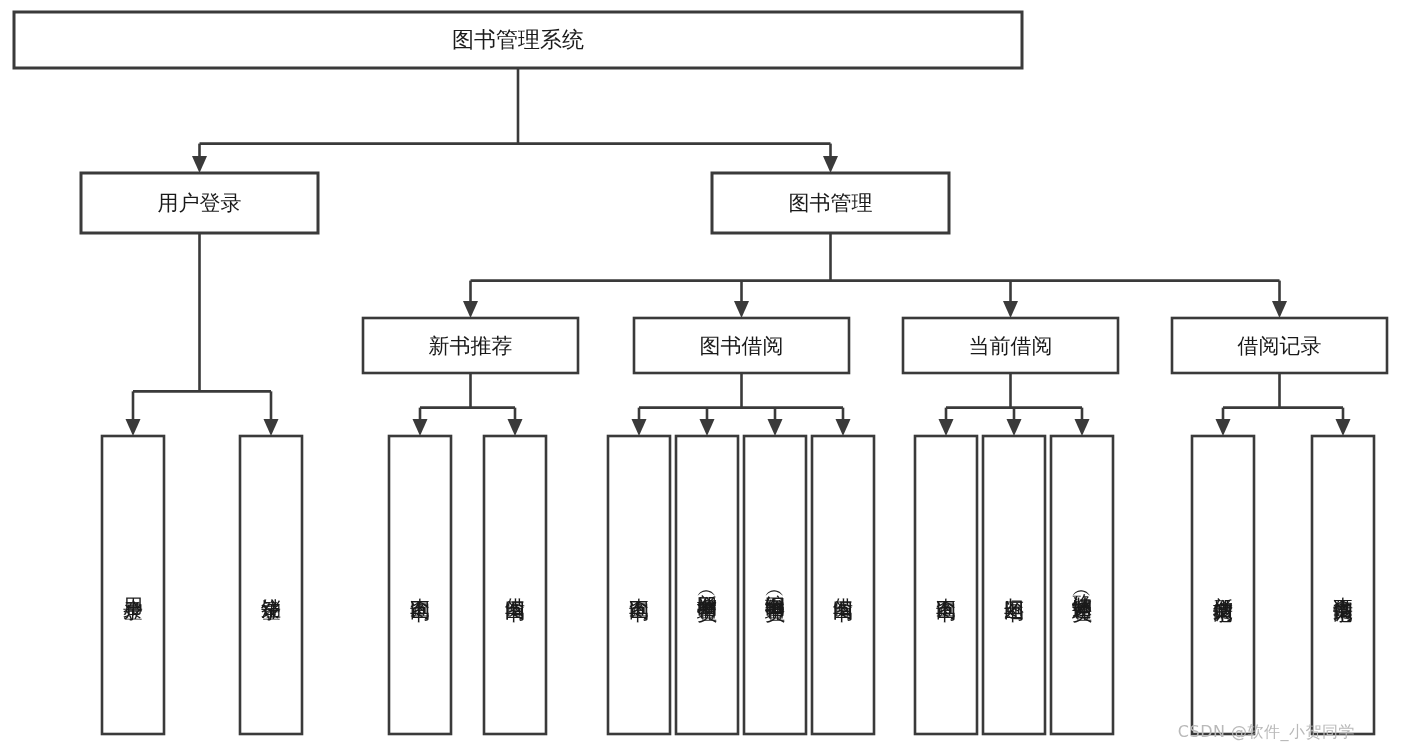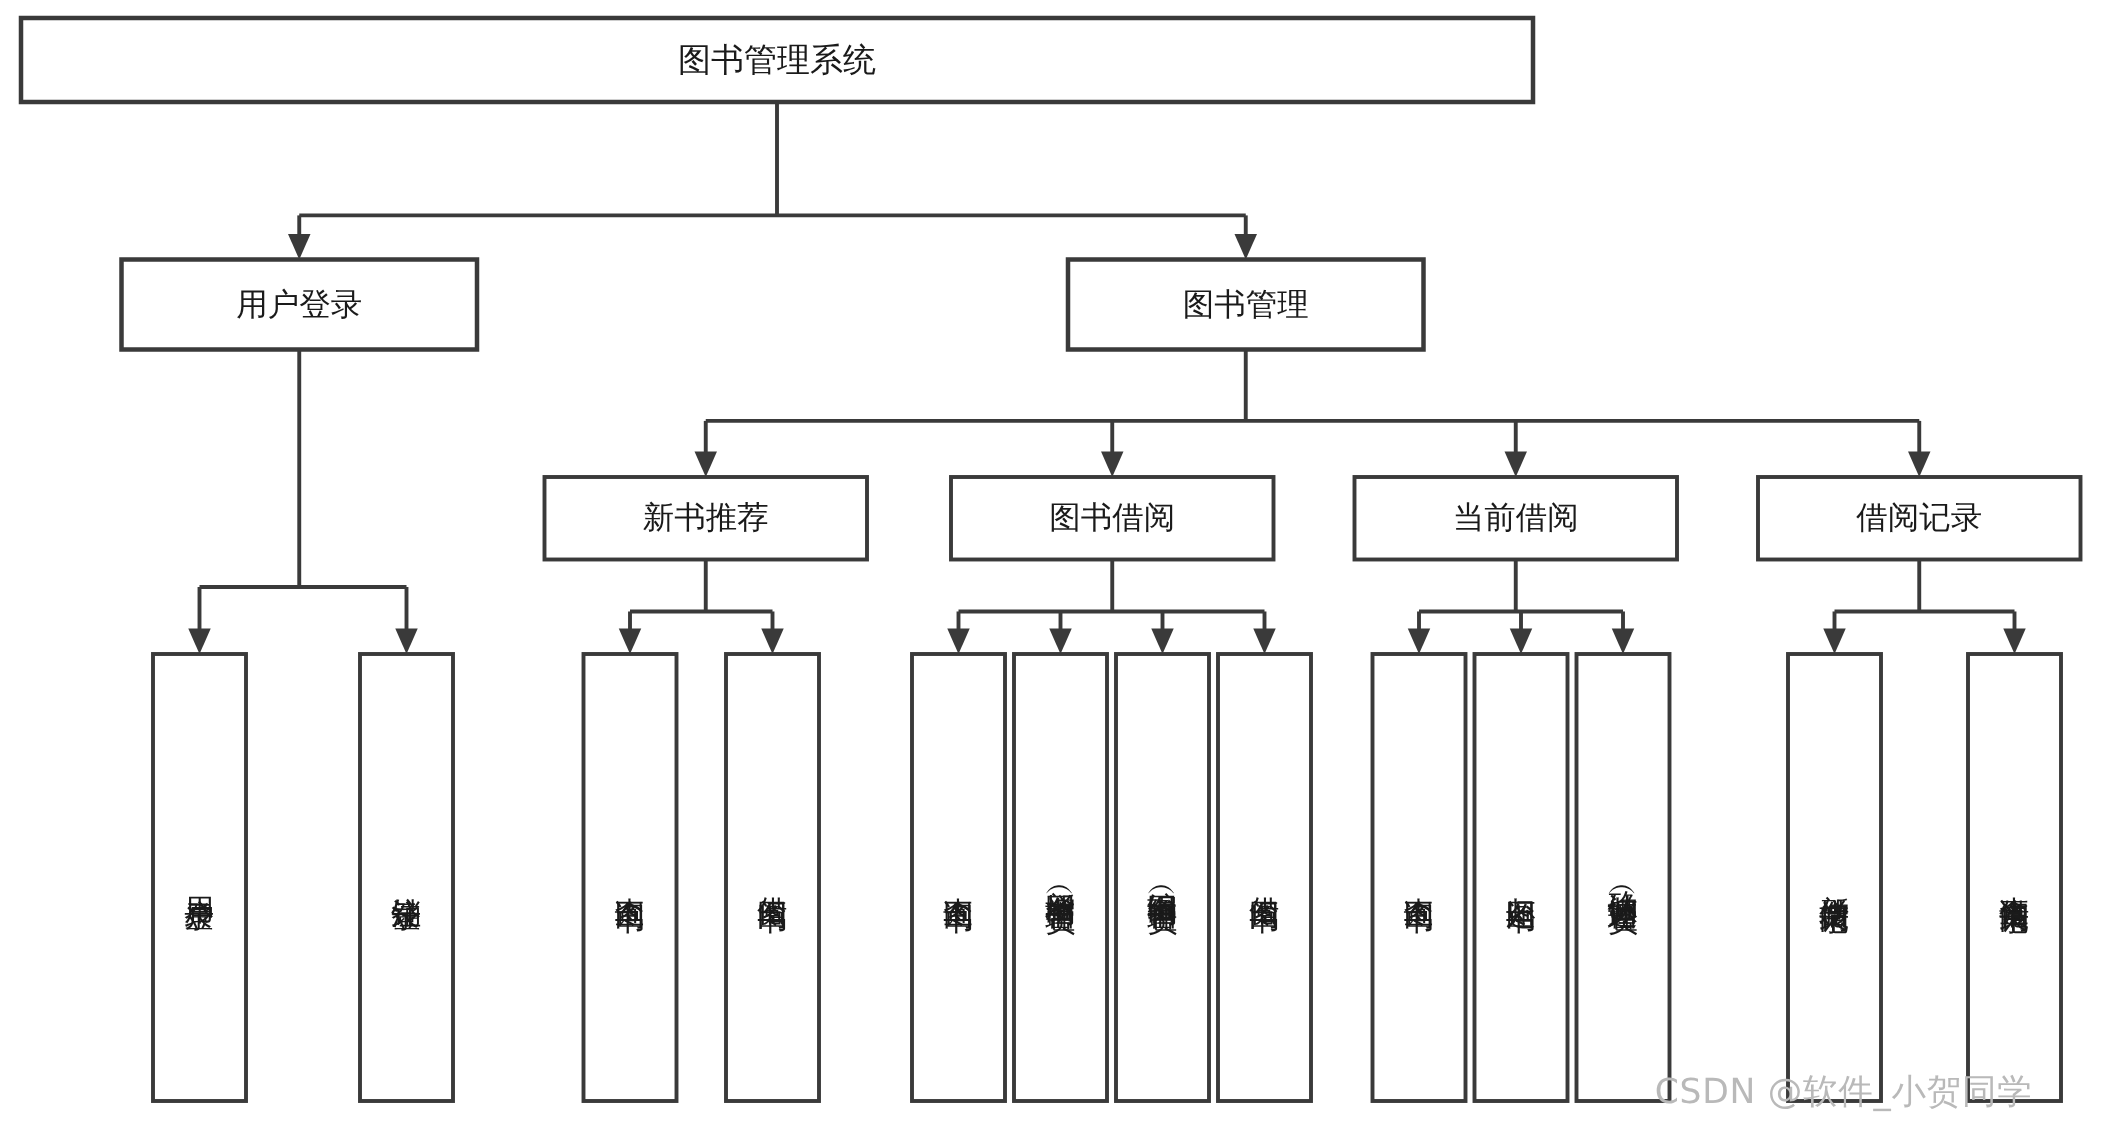--- a/index.html
+++ b/index.html
@@ -79,21 +79,21 @@
     letter-spacing: 1.5px;
     color: #1a1a1a;
     white-space: nowrap;
     text-align: center;
   }
   #watermark {
     position: absolute;
     right: 8px;
     bottom: 4px;
     font-family: "DejaVu Sans", "Liberation Sans", sans-serif;
-    font-size: 23px;
+    font-size: 16px;
     color: #b9b9b9;
     letter-spacing: 0.5px;
     white-space: nowrap;
   }
 </style>
 </head>
 <body>
 
 <div id="diagram-root">
 

